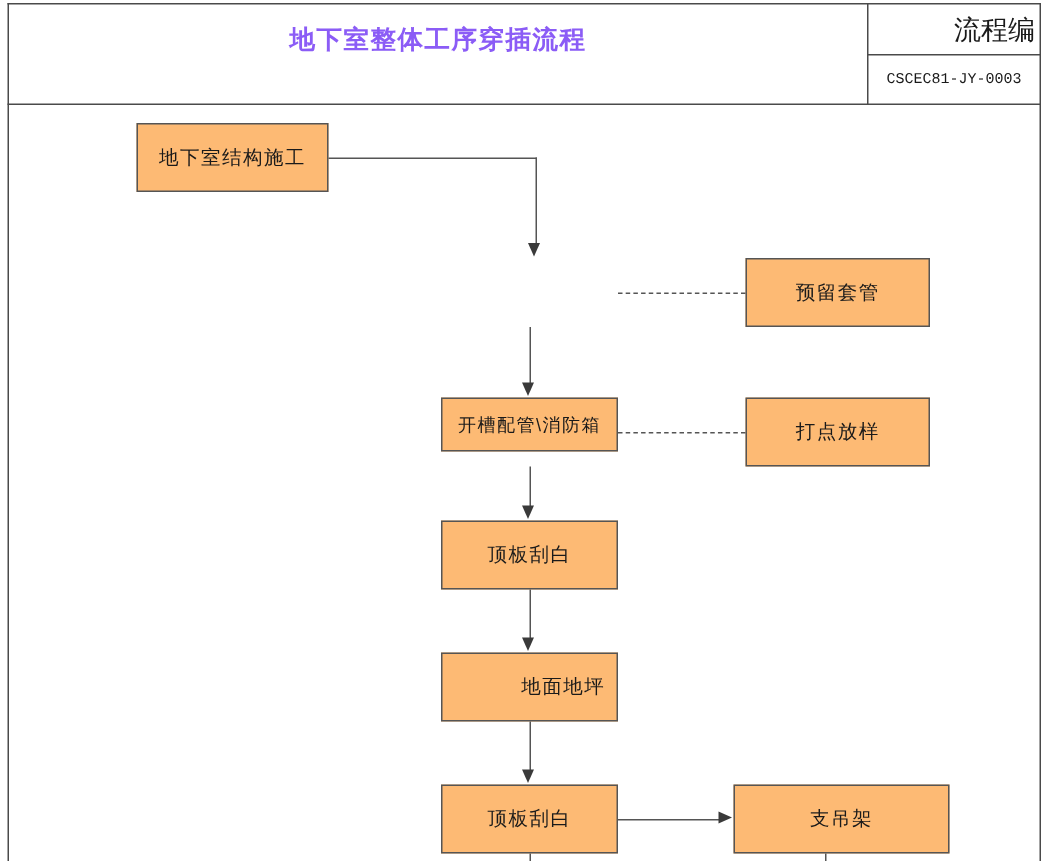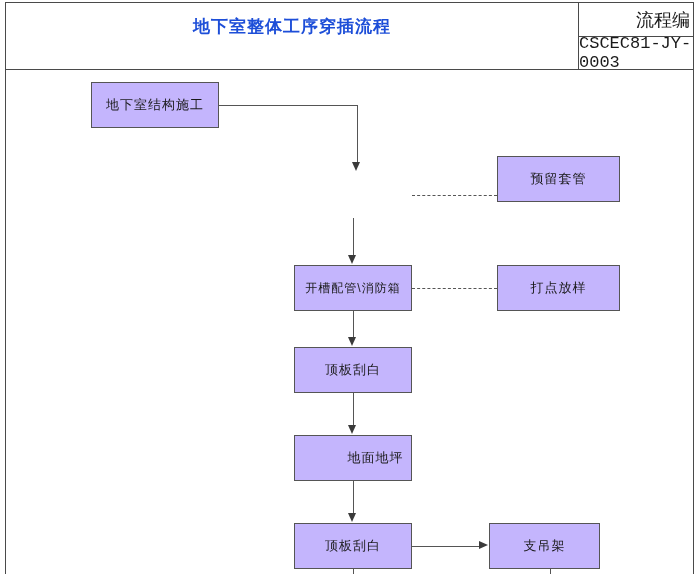--- a/index.html
+++ b/index.html
@@ -58,21 +58,21 @@
     position: absolute;
     left: 6px;
     top: 2px;
     width: 572px;
     height: 48px;
     display: flex;
     align-items: center;
     justify-content: center;
     font-size: 17px;
     font-weight: bold;
-    color: #1d4ed8;
+    color: #8b5cf6;
     letter-spacing: 1px;
   }
   .hdr-cell {
     position: absolute;
     display: flex;
     align-items: center;
     justify-content: center;
     color: #1a1a1a;
   }
   .hdr-label {
@@ -80,30 +80,30 @@
     top: 3px;
     width: 114px;
     height: 33px;
     font-size: 18px;
   }
   .hdr-code {
     left: 579px;
     top: 37px;
     width: 114px;
     height: 32px;
-    font-size: 17px;
+    font-size: 10px;
     font-family: "Liberation Mono", "DejaVu Sans Mono", monospace;
   }
 
   
   .node {
     position: absolute;
     box-sizing: border-box;
     border: 1.3px solid #555555;
-    background: #c4b5fd;
+    background: #fdba74;
     display: flex;
     align-items: center;
     justify-content: center;
     font-size: 13px;
     color: #1a1a1a;
     letter-spacing: 1px;
   }
 
   
   .ln-h {
@@ -149,33 +149,33 @@
   <div class="header-hrule"></div>
 
   <div class="doc-title">地下室整体工序穿插流程</div>
 
   <div class="hdr-cell hdr-label">流程编</div>
   <div class="hdr-cell hdr-code">CSCEC81-JY-0003</div>
 
   <div class="node" style="left:91px;  top:82px;  width:128px; height:46px;">地下室结构施工</div>
 
 
-  <div class="node" style="left:497px; top:156px; width:123px; height:46px;">预留套管</div>
-
-  <div class="node" style="left:294px; top:265px; width:118px; height:46px; font-size:12px;">开槽配管\消防箱</div>
+  <div class="node" style="left:497px; top:172px; width:123px; height:46px;">预留套管</div>
+
+  <div class="node" style="left:294px; top:265px; width:118px; height:36px; font-size:12px;">开槽配管\消防箱</div>
 
   <div class="node" style="left:497px; top:265px; width:123px; height:46px;">打点放样</div>
 
   <div class="node" style="left:294px; top:347px; width:118px; height:46px;">顶板刮白</div>
 
   <div class="node" style="left:294px; top:435px; width:118px; height:46px;padding-left:45px;">地面地坪</div>
 
   <div class="node" style="left:294px; top:523px; width:118px; height:46px;">顶板刮白</div>
 
-  <div class="node" style="left:489px; top:523px; width:111px; height:46px;">支吊架</div>
+  <div class="node" style="left:489px; top:523px; width:144px; height:46px;">支吊架</div>
 
   <div class="ln-h" style="left:219px; top:105px; width:139px;"></div>
   <div class="ln-v" style="left:357px; top:105px; height:58px;"></div>
   <div class="arrow-down" style="left:352px; top:162px;"></div>
 
   <div class="ln-dash-h" style="left:412px; top:195px; width:85px;"></div>
 
   <div class="ln-v" style="left:353px; top:218px; height:38px;"></div>
   <div class="arrow-down" style="left:348px; top:255px;"></div>
 

